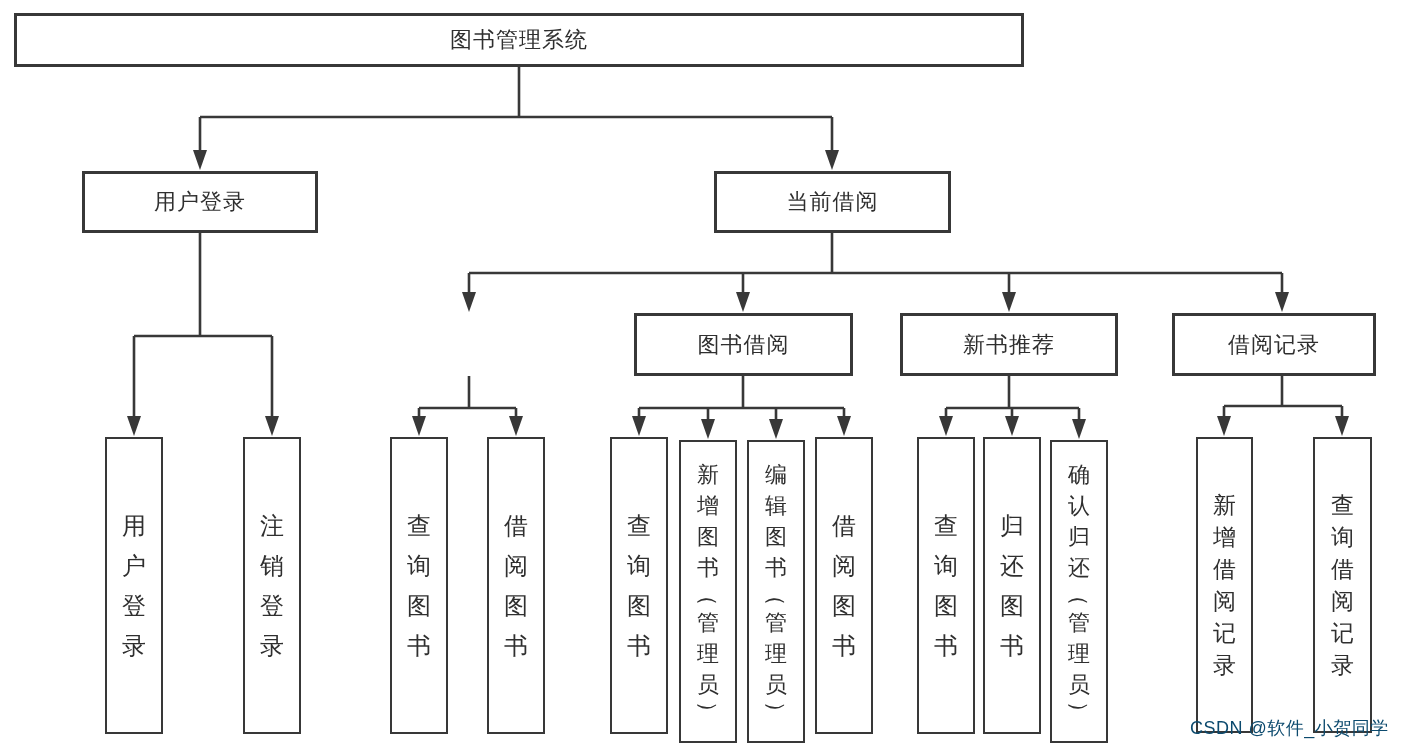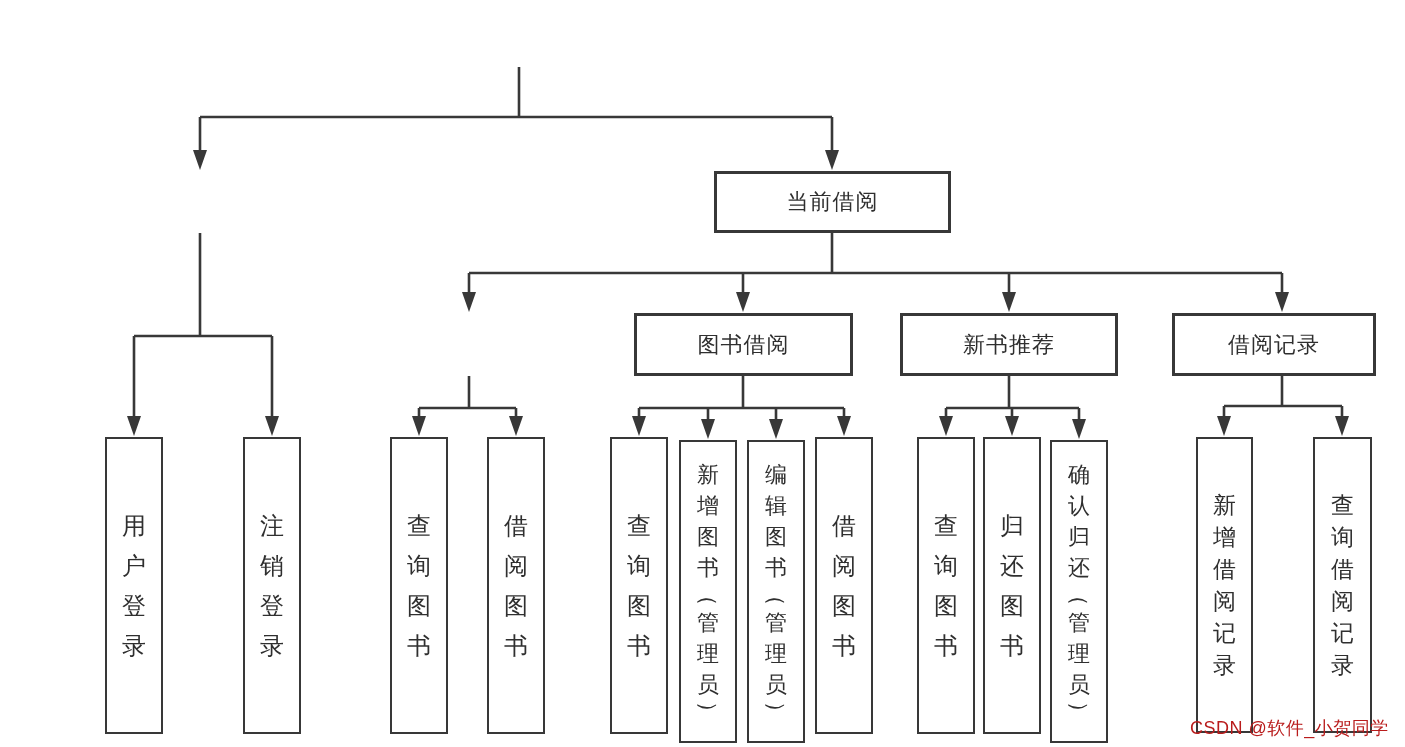--- a/index.html
+++ b/index.html
@@ -41,21 +41,21 @@
   .v8 span{font-size:22px;line-height:31px;}
   .box.v span.rot{
     transform:rotate(90deg);
     line-height:24px;
     font-size:22px;
   }
   .watermark{
     position:absolute;
     left:1190px;top:716px;
     z-index:5;
-    color:#b91c1c;
+    color:#0c4a6e;
     font-size:18px;
     letter-spacing:0.5px;
     white-space:nowrap;
   }
 </style>
 </head>
 <body>
 
 <div class="canvas" id="diagram">
     <svg width="1405" height="747" class="wires">
@@ -105,20 +105,26 @@
       <polygon points="939,416 953,416 946,436" fill="#383838"></polygon>
       <line x1="1012" y1="408" x2="1012" y2="420" stroke="#383838" stroke-width="2.6"></line>
       <polygon points="1005,416 1019,416 1012,436" fill="#383838"></polygon>
       <line x1="1079" y1="408" x2="1079" y2="423" stroke="#383838" stroke-width="2.6"></line>
       <polygon points="1072,419 1086,419 1079,439" fill="#383838"></polygon>
       <line x1="1224" y1="406" x2="1224" y2="420" stroke="#383838" stroke-width="2.6"></line>
       <polygon points="1217,416 1231,416 1224,436" fill="#383838"></polygon>
       <line x1="1342" y1="406" x2="1342" y2="420" stroke="#383838" stroke-width="2.6"></line>
       <polygon points="1335,416 1349,416 1342,436" fill="#383838"></polygon>
     </svg>
+    <div class="box h" style="left: 14px; top: 13px; width: 1010px; height: 54px;">
+      <span class="hlabel">图书管理系统</span>
+    </div>
+    <div class="box h" style="left: 82px; top: 171px; width: 236px; height: 62px;">
+      <span class="hlabel">用户登录</span>
+    </div>
     <div class="box h" style="left: 714px; top: 171px; width: 237px; height: 62px;">
       <span class="hlabel">当前借阅</span>
     </div>
     <div class="box h" style="left: 634px; top: 313px; width: 219px; height: 63px; text-align: right;">
       <span class="hlabel">图书借阅</span>
     </div>
     <div class="box h" style="left: 900px; top: 313px; width: 218px; height: 63px;">
       <span class="hlabel">新书推荐</span>
     </div>
     <div class="box h" style="left: 1172px; top: 313px; width: 204px; height: 63px; align-items: center;">

